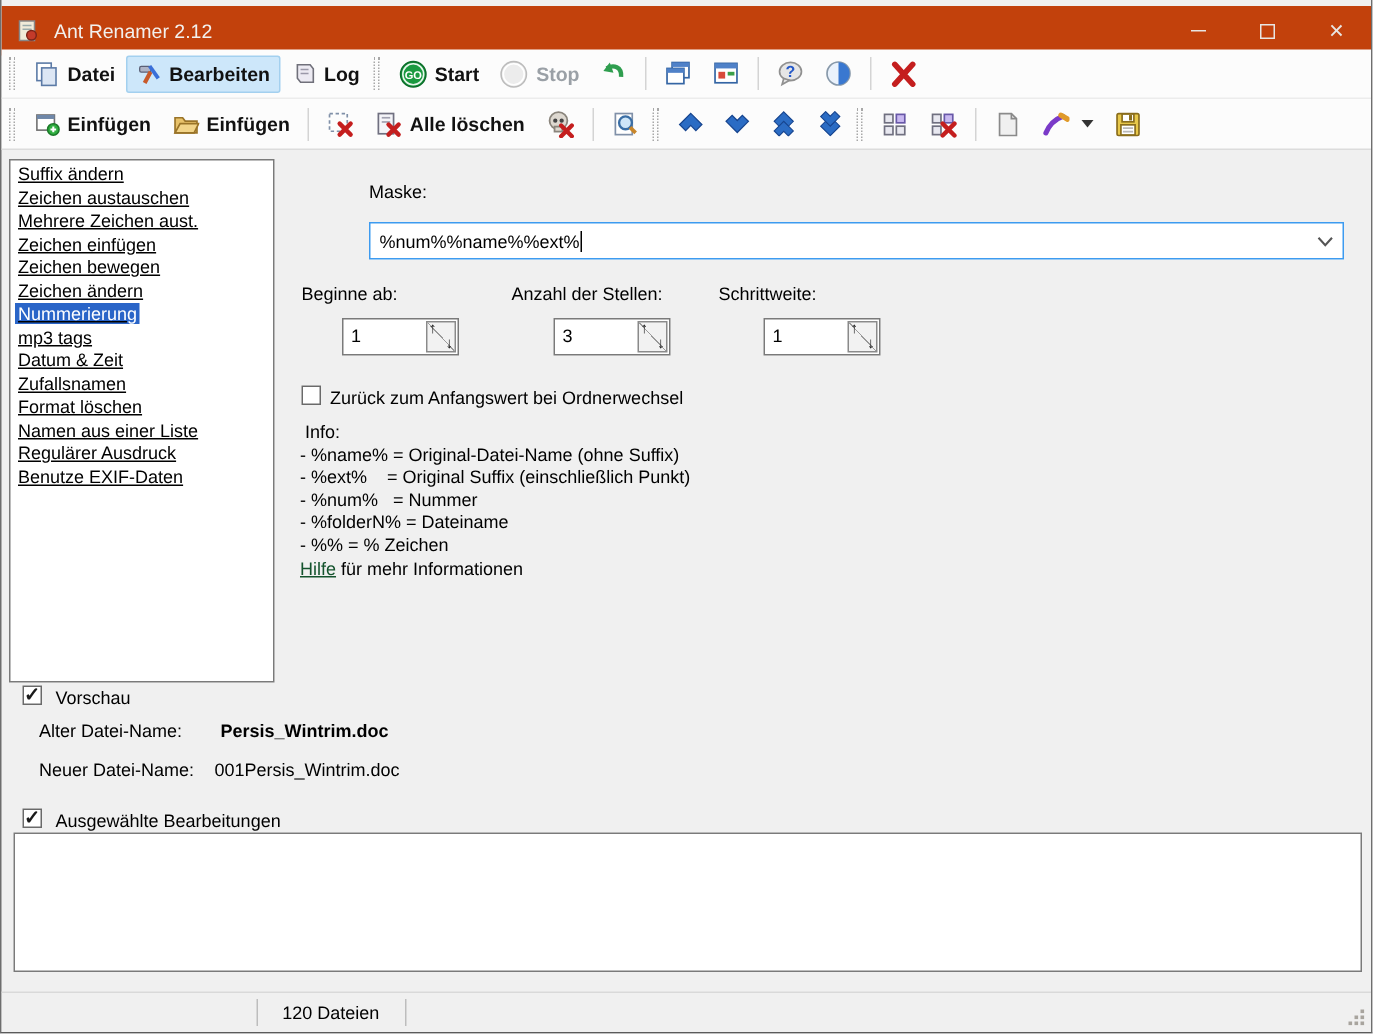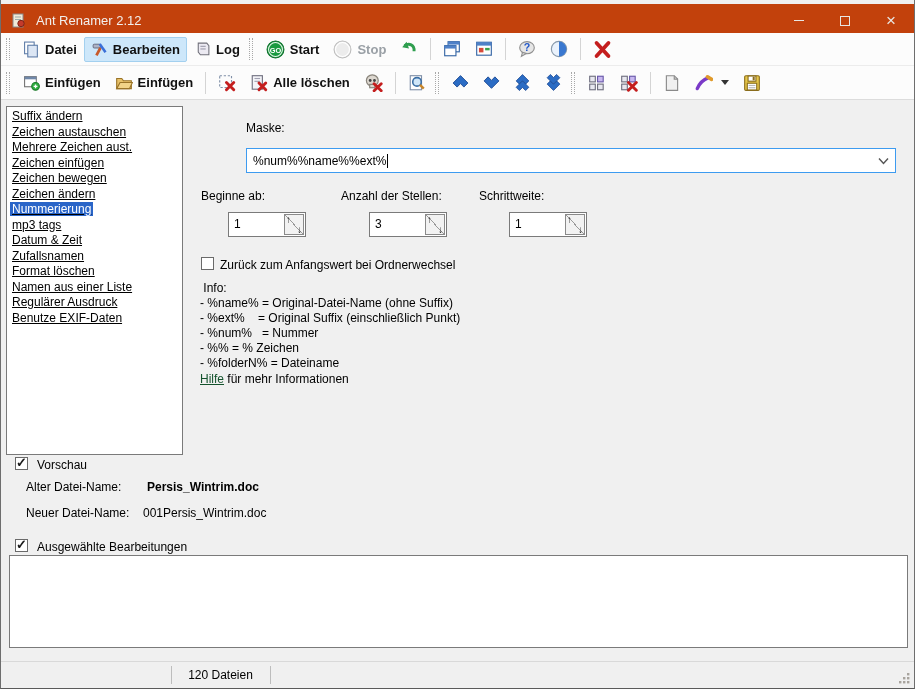--- a/index.html
+++ b/index.html
@@ -384,22 +384,22 @@
   </div>
 
   <div class="checkbox" style="left:200px;top:257px;"></div>
   <div class="lbl" style="left:219px;top:258px;">Zurück zum Anfangswert bei Ordnerwechsel</div>
 
   <div id="infoblock">
     <div class="infoline"> Info:</div>
     <div class="infoline">- %name% = Original-Datei-Name (ohne Suffix)</div>
     <div class="infoline">- %ext%    = Original Suffix (einschließlich Punkt)</div>
     <div class="infoline">- %num%   = Nummer</div>
+    <div class="infoline">- %folderN% = Dateiname</div>
     <div class="infoline">- %% = % Zeichen</div>
-    <div class="infoline">- %folderN% = Dateiname</div>
   </div>
   <div class="helpline"><a href="#">Hilfe</a><span> für mehr Informationen</span></div>
 
   <div class="checkbox checked" style="left:14px;top:457px;"></div>
   <div class="lbl" style="left:36px;top:458px;">Vorschau</div>
 
   <div class="lbl" style="left:25px;top:480px;">Alter Datei-Name:</div>
   <div class="lbl" style="left:146px;top:480px;font-weight:bold;">Persis_Wintrim.doc</div>
   <div class="lbl" style="left:25px;top:506px;">Neuer Datei-Name:</div>
   <div class="lbl" style="left:142px;top:506px;">001Persis_Wintrim.doc</div>

